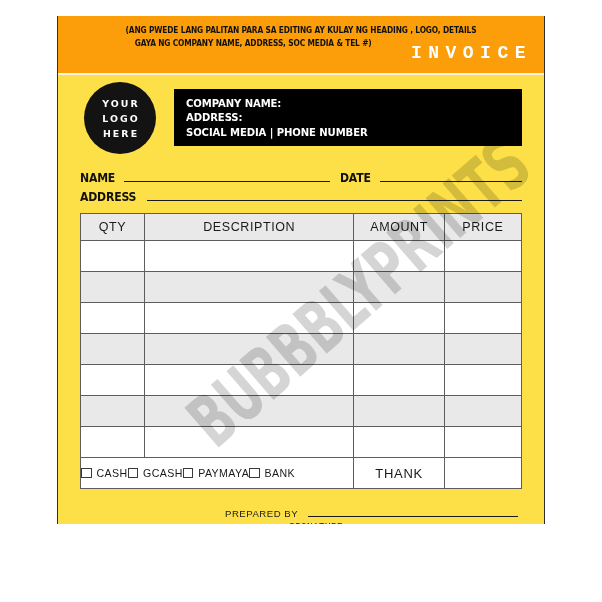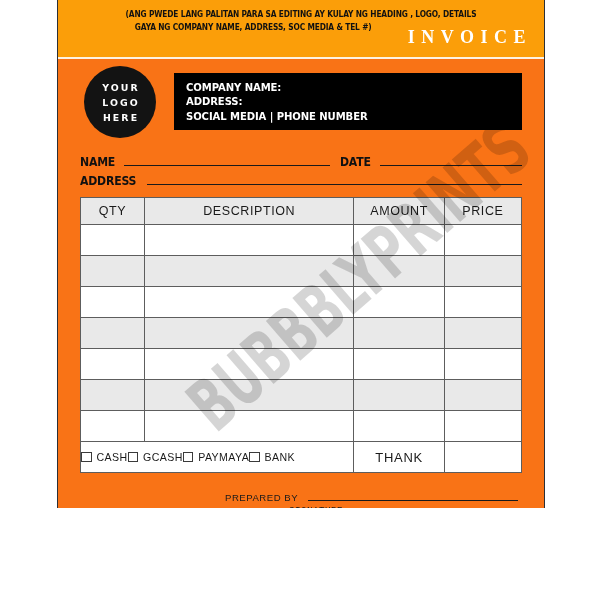--- a/index.html
+++ b/index.html
@@ -18,24 +18,24 @@
   
   #page {
     position: relative;
     width: 602px;
     height: 602px;
     background: #ffffff;
   }
   #card {
     position: absolute;
     left: 57px;
-    top: 0px;
+    top: 16px;
     width: 488px;
     height: 508px;
-    background: #f97316;
+    background: #fde047;
     border-left: 1.5px solid #2b2f36;
     border-right: 1.5px solid #2b2f36;
     box-sizing: border-box;
     overflow: hidden;
   }
 
   
   #top-band {
     position: relative;
     height: 57px;
@@ -55,21 +55,21 @@
     transform: scaleX(0.92);
   }
   #banner-line-1 { top: 9px; }
   #banner-line-2 { top: 22px; padding-right: 104px; }
 
   #invoice-word {
     position: absolute;
     right: 12px;
     top: 28px;
     color: #ffffff;
-    font-family: Liberation Serif, serif;
+    font-family: Liberation Mono, monospace;
     font-weight: bold;
     font-size: 18px;
     letter-spacing: 6.5px;
     line-height: 1;
   }
 
   
   #band-underline {
     height: 2px;
     background: #fdf3e2;

